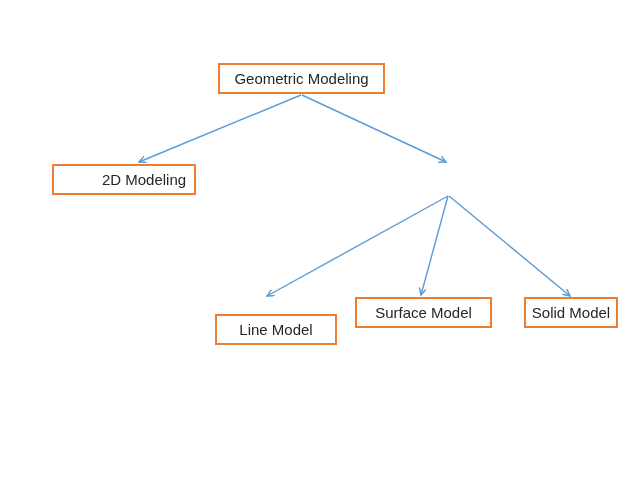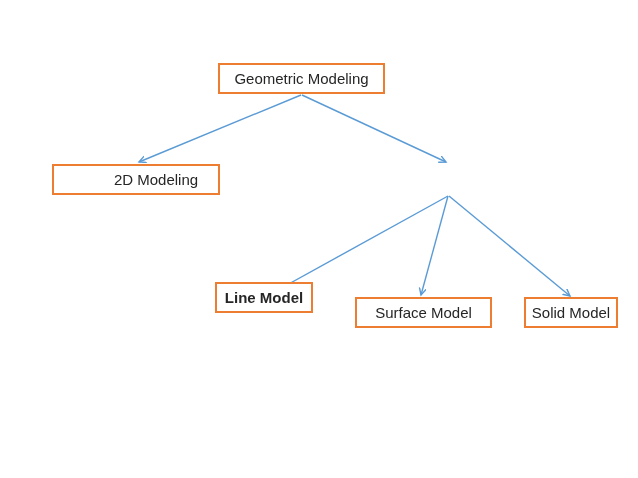--- a/index.html
+++ b/index.html
@@ -52,26 +52,26 @@
     <line x1="302" y1="95" x2="446" y2="162" stroke="#5B9BD5" stroke-width="1.4" marker-end="url(#arrowhead)"></line>
     <line x1="448" y1="196" x2="267" y2="296" stroke="#5B9BD5" stroke-width="1.4" marker-end="url(#arrowhead)"></line>
     <line x1="448" y1="196" x2="421" y2="295" stroke="#5B9BD5" stroke-width="1.4" marker-end="url(#arrowhead)"></line>
     <line x1="449" y1="196" x2="570" y2="296" stroke="#5B9BD5" stroke-width="1.4" marker-end="url(#arrowhead)"></line>
   </svg>
 
   <div class="node" style="left:218px; top:63px; width:167px; height:31px;">
     <span>Geometric Modeling</span>
   </div>
 
-  <div class="node" style="left:52px; top:164px; width:168px; height:31px;padding-left:40px;">
+  <div class="node" style="left:52px; top:164px; width:144px; height:31px;padding-left:40px;">
     <span>2D Modeling</span>
   </div>
 
 
-  <div class="node" style="left:215px; top:282px; width:98px; height:31px;font-weight:bold;">
+  <div class="node" style="left:215px; top:314px; width:122px; height:31px;">
     <span>Line Model</span>
   </div>
 
   <div class="node" style="left:524px; top:297px; width:94px; height:31px;">
     <span>Solid Model</span>
   </div>
 
   <div class="node" style="left:355px; top:297px; width:137px; height:31px;">
     <span>Surface Model</span>
   </div>

